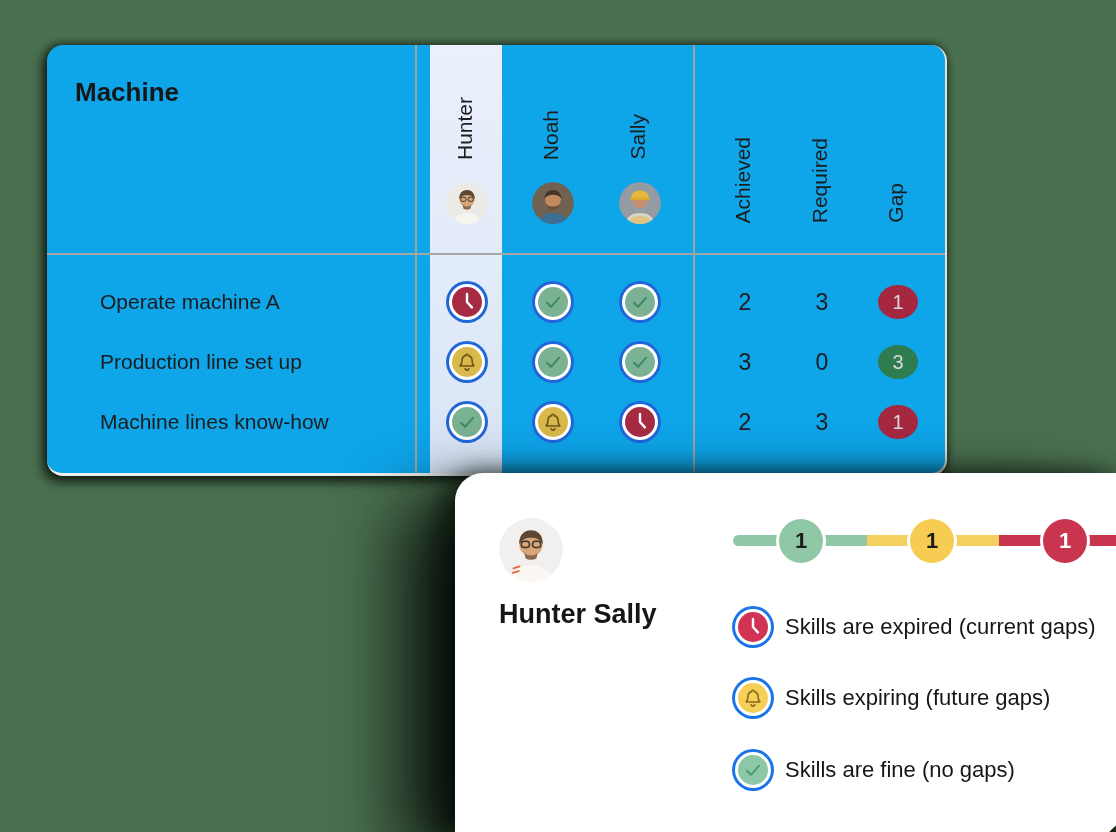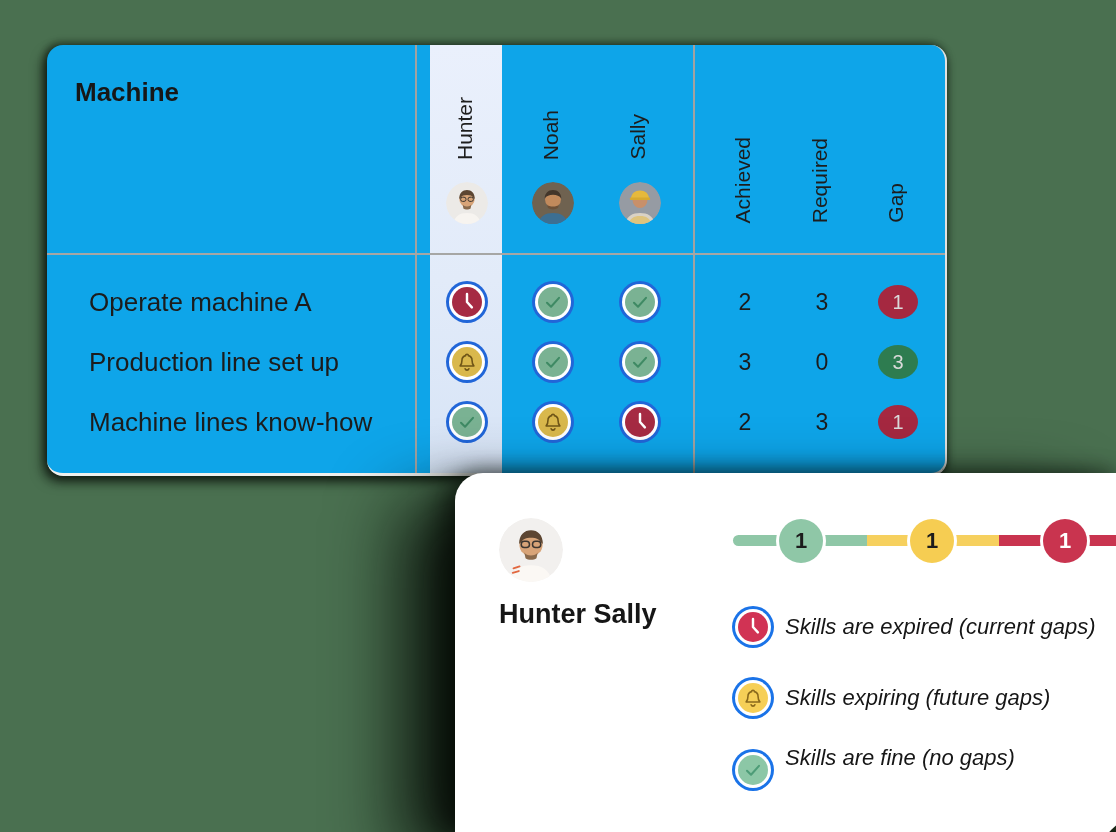--- a/index.html
+++ b/index.html
@@ -14,22 +14,22 @@
           --red:#a62b43;--yellow:#d9b84c;--green:#7ab293;--ring:#2166d8;
           --bell-ink:#6f5517;--check-ink:#3f8a64;}
   .vline{position:absolute;top:0;bottom:0;width:2px;background:#a2a2a0;}
   .hline{position:absolute;left:0;right:0;top:208px;height:2px;background:#a6a6a4;}
   .hl-col{position:absolute;left:383px;top:0;width:72px;height:100%;
           background:linear-gradient(180deg,#eaf0fc 0%,#e2ebf9 55%,#d7e4f6 100%);}
   .m-title{position:absolute;left:28px;top:32px;font-size:26px;font-weight:600;color:#171717;}
   .vlabel{position:absolute;writing-mode:vertical-rl;transform:rotate(180deg);
           font-size:21px;color:#1d1d1d;white-space:nowrap;}
   .avatar-s{position:absolute;width:42px;height:42px;border-radius:50%;overflow:hidden;}
-  .row-label{position:absolute;left:42px;height:42px;display:flex;align-items:center;
-             font-size:26px;color:#1c1c1c;}
+  .row-label{position:absolute;left:53px;height:42px;display:flex;align-items:center;
+             font-size:21px;color:#1c1c1c;}
   .num{position:absolute;width:40px;height:42px;display:flex;align-items:center;justify-content:center;
        font-size:23px;color:#1c1c1c;}
   .gap-badge{position:absolute;width:40px;height:34px;border-radius:50%;
              display:flex;align-items:center;justify-content:center;
              font-size:20px;font-weight:500;color:#dadada;}
   .gap-badge[data-tone="red"]{background:#a52840;}
   .gap-badge[data-tone="green"]{background:#2e7c50;}
 
   
   .status{position:absolute;width:36px;height:36px;border-radius:50%;background:#fff;
@@ -56,21 +56,21 @@
   .seg-fine{left:278px;width:134px;border-radius:6px 0 0 6px;background:#8fc7a7;}
   .seg-expiring{left:412px;width:132px;background:#f6d05e;}
   .seg-expired{left:544px;width:130px;background:#c9344f;}
   .knob{position:absolute;top:46px;width:44px;height:44px;border-radius:50%;
         box-shadow:0 0 0 3px #fff;display:grid;place-items:center;
         font-size:22px;font-weight:700;}
   .knob[data-status="fine"]{background:#8fc7a7;color:#1c1c1c;}
   .knob[data-status="expiring"]{background:#f6cd52;color:#1c1c1c;}
   .knob[data-status="expired"]{background:#c9344f;color:#ffffff;}
   .legend-text{position:absolute;left:330px;height:42px;display:flex;align-items:center;
-               font-size:22px;color:#161616;white-space:nowrap;font-style:italic;}
+               font-size:22px;color:#161616;white-space:nowrap;}
 
   
   .corner-dot{position:absolute;left:1094px;top:812px;width:120px;height:120px;border-radius:50%;
               background:radial-gradient(circle at 72% 72%, #4a6b46 25%, #273a24 60%, #161f12 85%);}
 </style>
 </head>
 <body>
 
 <div class="stage">
 
@@ -246,17 +246,17 @@
     </div>
     <div class="legend-text" style="top:204px">Skills expiring (future gaps)</div>
 
     <div class="status" style="left:280px;top:279px" data-status="fine">
 
       <svg class="ic ic-check" viewBox="0 0 32 32">
           <circle class="cbg" cx="16" cy="16" r="16"></circle>
           <path class="kstroke" d="M9.6 16.8l4.3 4.2 8.5-9.4" fill="none" stroke-width="2.2" stroke-linecap="round" stroke-linejoin="round"></path>
         </svg>
     </div>
-    <div class="legend-text" style="top:264px">Skills are fine (no gaps)</div>
+    <div class="legend-text" style="top:276px">Skills are fine (no gaps)</div>
   </div>
 
   <div class="corner-dot"></div>
 </div>
 
 </body></html>

